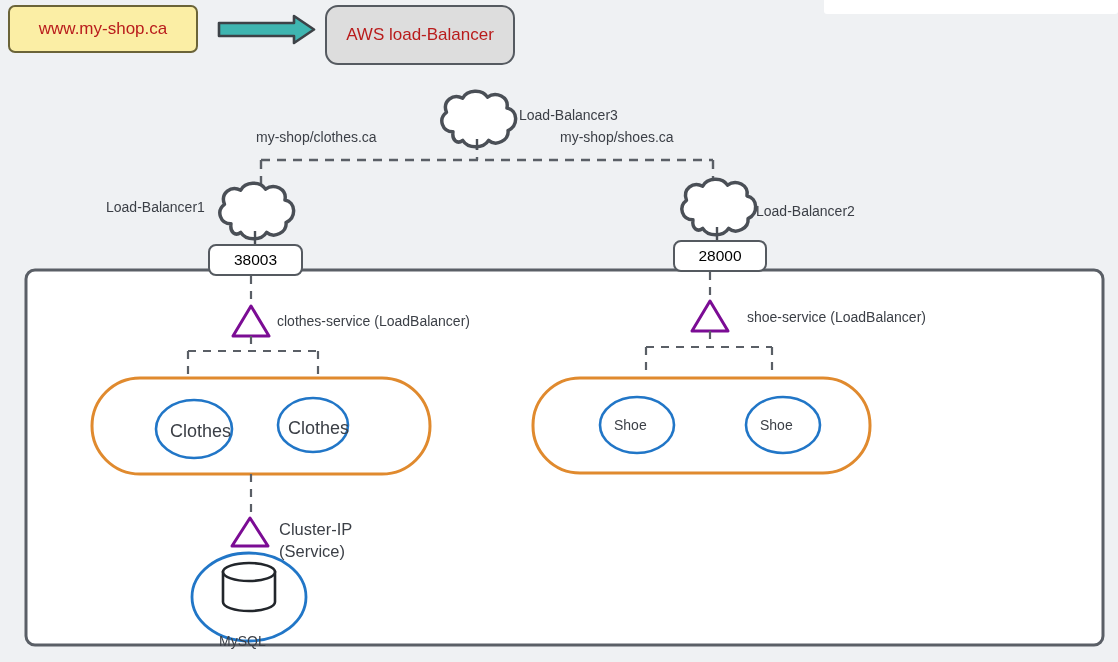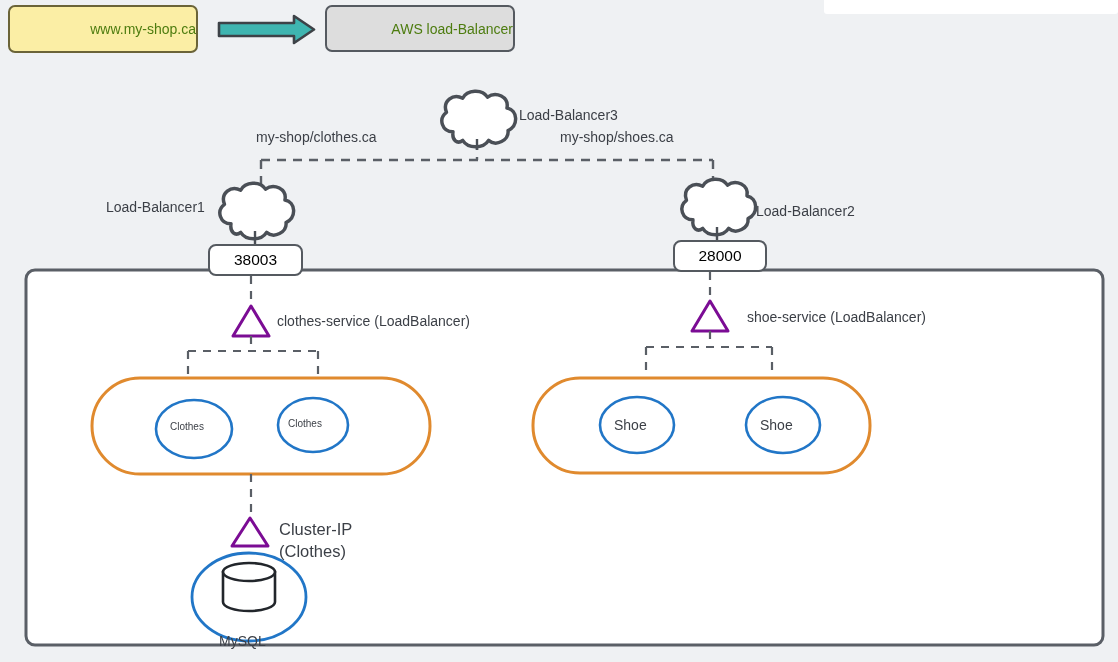--- a/index.html
+++ b/index.html
@@ -44,44 +44,44 @@
     width: 1118px;
     height: 662px;
     overflow: visible;
   }
   .lbl {
     position: absolute;
     color: #3b3f46;
     white-space: nowrap;
     line-height: 1.18;
   }
-  .lbl-13 { font-size: 10px; }
+  .lbl-13 { font-size: 18px; }
   .lbl-14 { font-size: 14px; }
   .lbl-16 { font-size: 16.5px; }
 
   .node-box {
     position: absolute;
     box-sizing: border-box;
     display: flex;
     align-items: center;
-    justify-content: flex-end;
-    font-size: 14px;
-    color: #4d7c0f;
+    justify-content: center;
+    font-size: 17px;
+    color: #b91c1c;
   }
   #box-domain {
     left: 8px; top: 5px; width: 190px; height: 48px;
     background: #fbeea5;
     border: 2px solid #6b6438;
     border-radius: 7px;
   }
   #box-aws {
-    left: 325px; top: 5px; width: 190px; height: 47px;
+    left: 325px; top: 5px; width: 190px; height: 60px;
     background: #dddddd;
     border: 2px solid #555a60;
-    border-radius: 7px;
+    border-radius: 13px;
   }
   .port-box {
     position: absolute;
     box-sizing: border-box;
     background: #ffffff;
     border: 2px solid #555a60;
     border-radius: 8px;
     display: flex;
     align-items: center;
     justify-content: center;
@@ -242,17 +242,17 @@
   <div class="lbl lbl-13" style="left:170px; top:421px;">Clothes</div>
 
   <div class="lbl lbl-13" style="left:288px; top:418px;">Clothes</div>
 
   <div class="lbl lbl-14" style="left:614px; top:417px;">Shoe</div>
 
   <div class="lbl lbl-14" style="left:760px; top:417px;">Shoe</div>
 
   <div class="lbl lbl-16" style="left:279px; top:520px;">Cluster-IP</div>
 
-  <div class="lbl lbl-16" style="left:279px; top:542px;">(Clothes)</div>
+  <div class="lbl lbl-16" style="left:279px; top:542px;">(Service)</div>
 
   <div class="lbl lbl-14" style="left:219px; top:609px;margin-top:24px;">MySQL</div>
 
 </div>
 
 </body></html>

